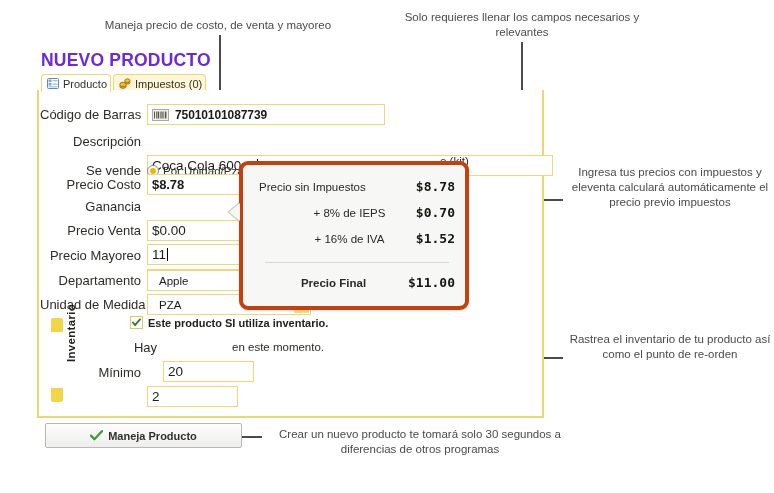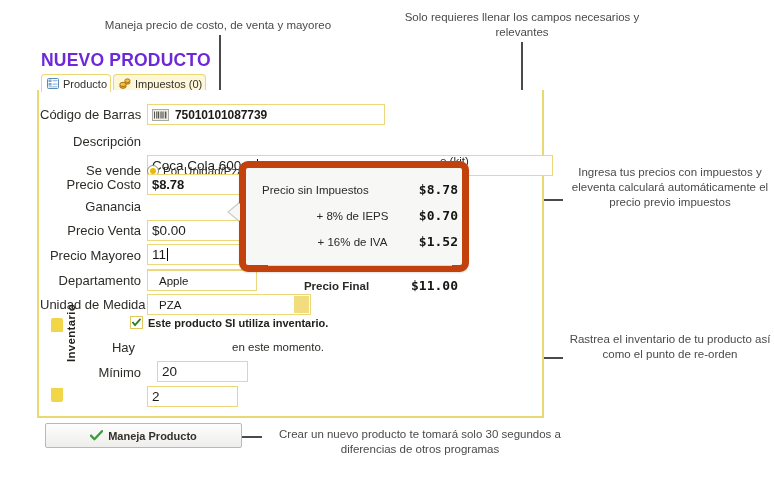--- a/index.html
+++ b/index.html
@@ -165,23 +165,23 @@
     position: absolute;
     left: 51px; top: 332px;
     width: 12px; height: 56px;
     background: #ffffff;
   }
 
   
   .balloon {
     position: absolute;
     left: 239px; top: 161px;
-    width: 230px; height: 111px;
+    width: 230px; height: 149px;
     background: #f7f7f5;
-    border: 7px solid #c2410c;
+    border: 4px solid #c2410c;
     border-radius: 9px;
     box-sizing: border-box;
     z-index: 9;
     box-shadow: 0 1px 2px rgba(0,0,0,0.12);
   }
   .balloon-tail {
     position: absolute;
     left: 229px; top: 203px;
     width: 0; height: 0;
     border-top: 9px solid transparent;
@@ -373,21 +373,21 @@
 
   <div class="chk-line" style="position:absolute; left:130px; top:316px;">
     <span class="chk">
       <svg width="11" height="11" viewBox="0 0 11 11">
         <path d="M1.5 5 L4 8 L9.5 1.8" stroke="#2b7a2b" stroke-width="1.8" fill="none"></path>
       </svg>
     </span>
     <span>Este producto SI utiliza inventario.</span>
   </div>
 
-  <div class="row" style="left:34px; top:337px;gap:16px;">
+  <div class="row" style="left:56px; top:337px;">
     <div class="lbl">Hay</div>
     <div class="fld plain" style="width:91px;">
       <span>20</span>
     </div>
   </div>
   <div style="position:absolute; left:232px; top:341px; font-size:11.5px; color:#2e2c27;">en este momento.</div>
 
   <div class="row" style="left:40px; top:362px;">
     <div class="lbl">Mínimo</div>
     <div class="fld plain" style="width:91px;">

